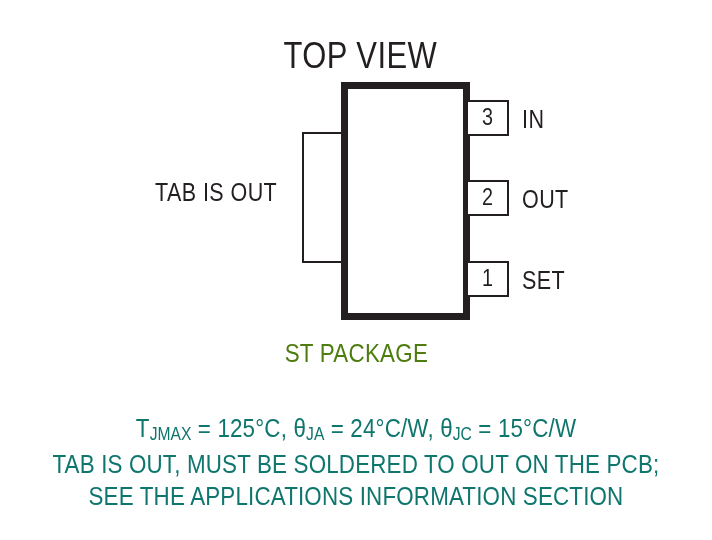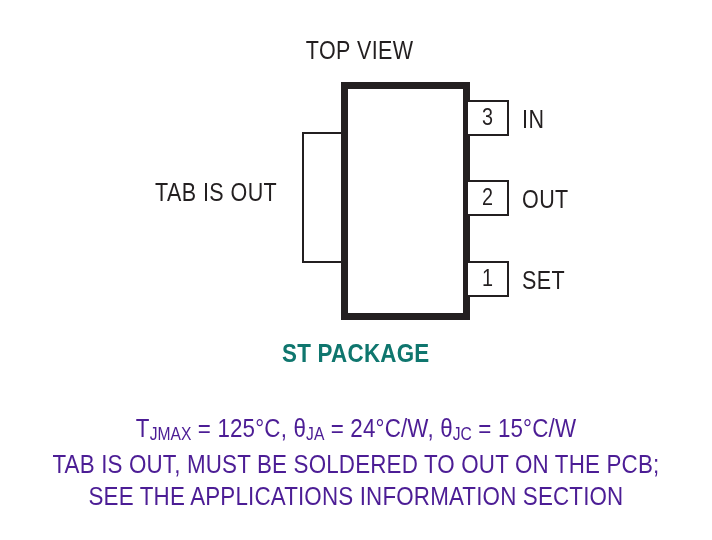--- a/index.html
+++ b/index.html
@@ -30,21 +30,21 @@
     line-height: 1;
     transform: scaleX(0.86);           
     transform-origin: center center;
   }
 
   
   #title {
     left: 8px;
     right: 0;
     top: 38px;
-    font-size: 25px;
+    font-size: 36px;
     letter-spacing: 0.5px;
     text-align: center;
     transform: none;
   }
   #title > span {
     display: inline-block;
     transform: scaleX(0.86);
   }
 
   
@@ -127,40 +127,39 @@
 
   
   .caption {
     position: absolute;
     left: 0;
     right: 0;
     text-align: center;
     font-size: 26px;
     letter-spacing: 0.3px;
     transform: none;
-    color: #0f766e;
+    color: #4d7c0f;
     white-space: nowrap;
-    font-weight: bold;
   }
   .caption > span {
     display: inline-block;
     transform: scaleX(0.86);
   }
   #pkg-name  { top: 338px; }
   #pkg-desc  { top: 370px; }
 
   
   .note {
     position: absolute;
     left: 0;
     right: 0;
     text-align: center;
     font-size: 26px;
     letter-spacing: 0.2px;
-    color: #4c1d95;
+    color: #0f766e;
     white-space: nowrap;
   }
   .note > span {
     display: inline-block;
     transform: scaleX(0.86);
   }
   #thermal-line { top: 413px; }
   #note-line-1  { top: 449px; }
   #note-line-2  { top: 481px; }
 

